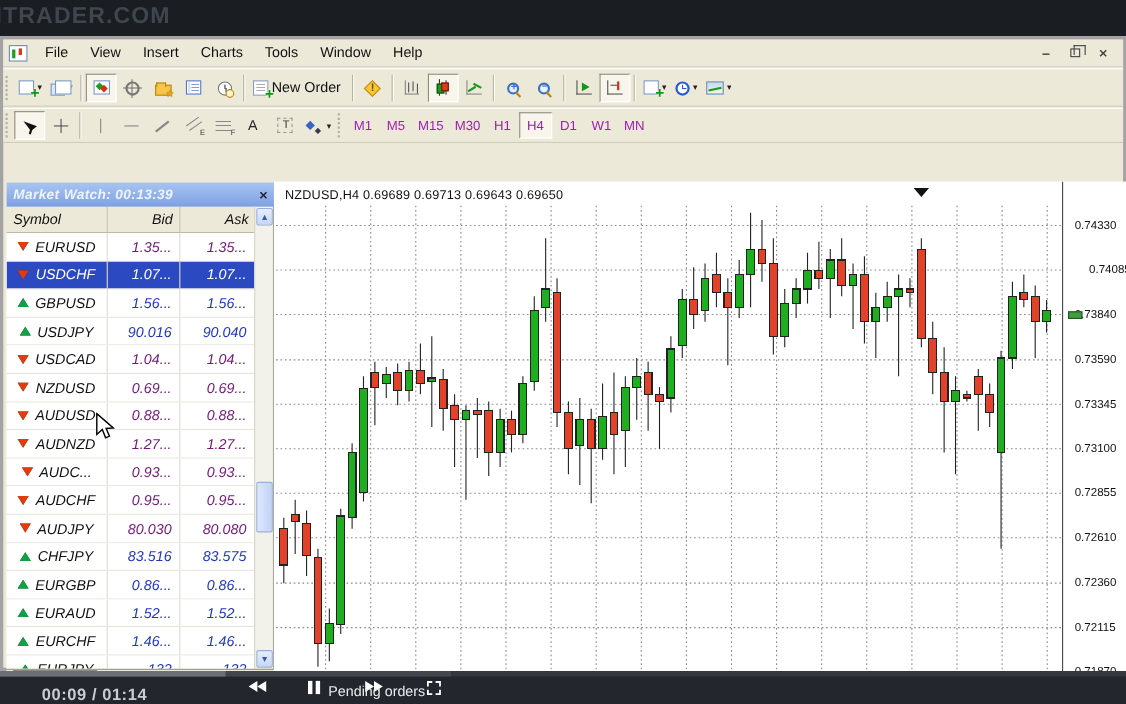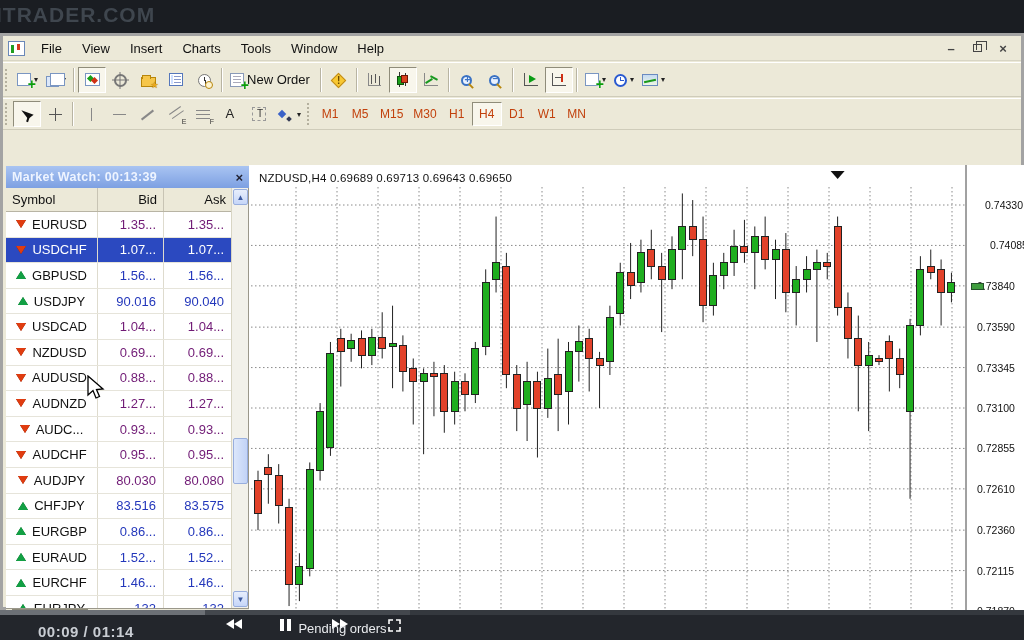--- a/index.html
+++ b/index.html
@@ -105,25 +105,25 @@
   .ig-channel::after { content:"E"; position:absolute; right:-3px; bottom:-3px; font-size:7px; color:#333; }
   .ig-fibonacci { width:14px; height:11px; margin-top:2px; background:repeating-linear-gradient(180deg,#888 0 1px,transparent 1px 4px); }
   .ig-fibonacci::after { content:"F"; position:absolute; right:-4px; bottom:-4px; font-size:7px; color:#333; background:#ece9d8; }
   .ig-text::before { content:"A"; position:absolute; left:3px; top:-1px; font-size:13px; color:#222; }
   .ig-text-label { width:14px; height:14px; border:1px dashed #999; }
   .ig-text-label::before { content:"T"; position:absolute; left:4px; top:0; font-size:10px; color:#333; }
   .ig-shapes::before { content:""; position:absolute; left:2px; top:4px; width:6px; height:6px; background:#3a62c8; transform:rotate(45deg); }
   .ig-shapes::after { content:""; position:absolute; right:3px; bottom:1px; width:4px; height:4px; background:#333a55; transform:rotate(45deg); }
 
   .tfwrap { display:flex; align-items:center; }
-  .tfbtn { min-width:30px; height:24px; padding:0 4px; display:flex; align-items:center; justify-content:center; font-size:12px; color:#c2410c; border:1px solid transparent; }
+  .tfbtn { min-width:30px; height:24px; padding:0 4px; display:flex; align-items:center; justify-content:center; font-size:12px; color:#a21caf; border:1px solid transparent; }
   .tfbtn.active { border-color:#8f8c7a #fff #fff #8f8c7a; background:#f8f6ec; }
 
   
-  .mwatch { position:absolute; left:3px; top:130px; width:243px; height:442px; background:#ece9d8; border-right:1px solid #9a978a; }
+  .mwatch { position:absolute; left:3px; top:130px; width:243px; height:442px; background:#ece9d8; border-right:1px solid #9a978a;font-style:italic; }
   .mw-title { position:absolute; left:0; top:0; width:243px; height:22px; background:linear-gradient(180deg,#a9c4f2,#7da0e2); display:flex; align-items:center; padding:0 6px; }
   .mw-title-text { color:#eef4ff; font-size:12.5px; font-weight:bold; letter-spacing:.3px; }
   .mw-close { margin-left:auto; color:#223; font-size:13px; font-weight:bold; line-height:1; }
   .mw-head { position:absolute; left:0; top:22px; width:226px; height:24px; display:flex; background:#ece9d8; border-bottom:1px solid #b8b4a4; }
   .mw-hcell { font-size:13px; color:#111; padding:4px 6px; border-right:1px solid #c8c4b4; }
   .mw-rows { position:absolute; left:0; top:46px; width:226px; height:396px; background:#fff; overflow:hidden; }
   .mrow { display:flex; height:25.6px; border-bottom:1px solid #e6e4da; background:#fff; }
   .mrow.selected { background:#2b49c0; }
   .cell { display:flex; align-items:center; font-size:13px; border-right:1px solid #dedbce; padding:0 7px; }
   .c-sym { width:92px; color:#111; gap:6px;justify-content:center; }
@@ -639,21 +639,21 @@
           <line x1="681.75" y1="84.56097560975493" x2="681.75" y2="114.26829268292612" stroke="#222222" stroke-width="1"></line>
           <rect x="678.25" y="101.0650406504054" width="7" height="6.601626016261278" fill="#e2422a" stroke="#222" stroke-width="1" shape-rendering="crispEdges"></rect>
           <line x1="692.1" y1="94.46341463414595" x2="692.1" y2="160.47967479674776" stroke="#222222" stroke-width="1"></line>
           <rect x="688.6" y="104.36585365853695" width="7" height="23.10569105690989" fill="#e2422a" stroke="#222" stroke-width="1" shape-rendering="crispEdges"></rect>
           <line x1="702.4499999999999" y1="107.66666666666667" x2="702.4499999999999" y2="137.373983739836" stroke="#222222" stroke-width="1"></line>
           <rect x="698.9499999999999" y="117.56910569105584" width="7" height="9.902439024391" fill="#1fae1f" stroke="#222" stroke-width="1" shape-rendering="crispEdges"></rect>
           <polygon points="581.6,6 595.6,6 588.6,14" fill="#111"></polygon>
         </svg>
       <div class="chart-title">NZDUSD,H4  0.69689 0.69713 0.69643 0.69650</div>
       <div id="price-axis">
-          <div class="paxis-label" style="top: 34px; text-align: right;">0.74330</div>
+          <div class="paxis-label" style="top: 34px;">0.74330</div>
           <div class="paxis-label" style="top: 74.435px; padding-left: 13px;">0.74085</div>
           <div class="paxis-label" style="top: 114.87px;">0.73840</div>
           <div class="paxis-label" style="top: 156.13px;">0.73590</div>
           <div class="paxis-label" style="top: 196.565px;">0.73345</div>
           <div class="paxis-label" style="top: 237px;">0.73100</div>
           <div class="paxis-label" style="top: 277.435px;">0.72855</div>
           <div class="paxis-label" style="top: 317.87px;">0.72610</div>
           <div class="paxis-label" style="top: 359.13px;">0.72360</div>
           <div class="paxis-label" style="top: 399.565px;">0.72115</div>
           <div class="paxis-label" style="top: 440px;">0.71870</div>

